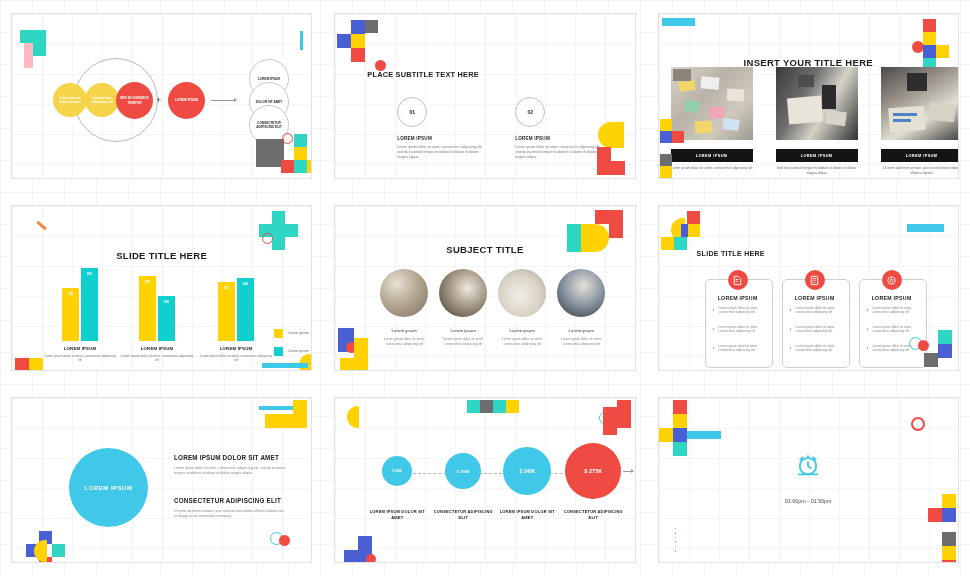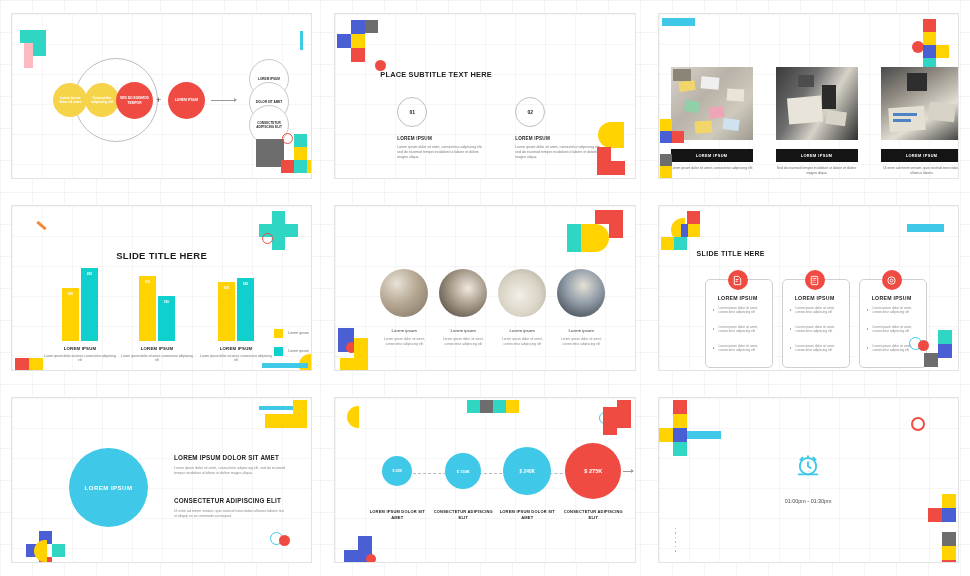--- a/index.html
+++ b/index.html
@@ -193,21 +193,21 @@
 
   <div class="slide">
     <div class="inner-grid"></div>
     <div class="sq" style="left:2px;top:20px;width:14px;height:14px;background:#4a5fd4;"></div>
     <div class="diamond" style="left:16px;top:6px;width:14px;height:14px;background:#4a5fd4;"></div>
     <div class="diamond" style="left:30px;top:6px;width:13px;height:13px;background:#6d6d6d;"></div>
     <div class="diamond" style="left:16px;top:20px;width:14px;height:14px;background:#ffd200;"></div>
     <div class="diamond" style="left:16px;top:34px;width:14px;height:14px;background:#ef4b42;"></div>
     <div class="dot" style="left:40px;top:46px;width:11px;height:11px;background:#ef4b42;"></div>
 
-    <h2 class="s2-head" style="left:45px;top:50px;">PLACE SUBTITLE TEXT HERE</h2>
+    <h2 class="s2-head" style="left:32px;top:50px;">PLACE SUBTITLE TEXT HERE</h2>
 
     <div class="s2-num" style="left:62px;top:83px;">01</div>
     <div class="s2-sub" style="left:62px;top:122px;">LOREM IPSUM</div>
     <div class="s2-body" style="left:62px;top:131px;">Lorem ipsum dolor sit amet, consectetur adipiscing elit, sed do eiusmod tempor incididunt ut labore et dolore magna aliqua.</div>
 
     <div class="s2-num" style="left:180px;top:83px;">02</div>
     <div class="s2-sub" style="left:180px;top:122px;">LOREM IPSUM</div>
     <div class="s2-body" style="left:180px;top:131px;">Lorem ipsum dolor sit amet, consectetur adipiscing elit, sed do eiusmod tempor incididunt ut labore et dolore magna aliqua.</div>
 
     <div class="halfcircle" style="right:11px;bottom:30px;width:26px;height:26px;background:#ffd200;border-radius:26px 0 0 26px;"></div>
@@ -219,20 +219,21 @@
   <div class="slide">
     <div class="inner-grid"></div>
     <div class="bar-deco" style="left:3px;top:4px;width:33px;height:8px;background:#3fc8e8;"></div>
     <div class="diamond" style="right:22px;top:5px;width:13px;height:13px;background:#ef4b42;"></div>
     <div class="diamond" style="right:22px;top:18px;width:13px;height:13px;background:#ffd200;"></div>
     <div class="dot" style="right:34px;top:27px;width:12px;height:12px;background:#ef4b42;"></div>
     <div class="diamond" style="right:9px;top:31px;width:13px;height:13px;background:#ffd200;"></div>
     <div class="diamond" style="right:22px;top:31px;width:13px;height:13px;background:#4a5fd4;"></div>
     <div class="diamond" style="right:22px;top:44px;width:13px;height:13px;background:#2fd6c4;"></div>
 
+    <h2 class="s3-title s-title" style="position:absolute;left:0;right:0;top:35px;">INSERT YOUR TITLE HERE</h2>
 
     <div class="photo" style="left:12px;top:53px;width:82px;height:73px;background:linear-gradient(135deg,#d8d3cc 0%,#b9b2a8 40%,#cfcabd 70%,#9f9a90 100%);">
       <div class="px" style="left:8px;top:14px;width:16px;height:10px;background:#f2d66a;transform:rotate(-8deg);"></div>
       <div class="px" style="left:30px;top:10px;width:18px;height:12px;background:#efefef;transform:rotate(5deg);"></div>
       <div class="px" style="left:14px;top:34px;width:14px;height:11px;background:#8fd0a8;transform:rotate(10deg);"></div>
       <div class="px" style="left:38px;top:40px;width:15px;height:11px;background:#f0a4b8;transform:rotate(-6deg);"></div>
       <div class="px" style="left:56px;top:22px;width:17px;height:12px;background:#e9e4da;transform:rotate(4deg);"></div>
       <div class="px" style="left:24px;top:54px;width:17px;height:12px;background:#f2d66a;transform:rotate(-4deg);"></div>
       <div class="px" style="left:52px;top:52px;width:16px;height:11px;background:#cfe2f0;transform:rotate(7deg);"></div>
       <div class="px" style="left:2px;top:2px;width:18px;height:12px;background:#8a8577;"></div>
@@ -321,20 +322,21 @@
 
   <div class="slide">
     <div class="inner-grid"></div>
     <div class="diamond" style="right:26px;top:4px;width:14px;height:14px;background:#ef4b42;"></div>
     <div class="diamond" style="right:12px;top:4px;width:14px;height:14px;background:#ef4b42;"></div>
     <div class="diamond" style="right:12px;top:18px;width:14px;height:14px;background:#ef4b42;"></div>
     <div class="diamond" style="right:54px;top:18px;width:14px;height:14px;background:#2fd6c4;"></div>
     <div class="diamond" style="right:54px;top:32px;width:14px;height:14px;background:#2fd6c4;"></div>
     <div class="halfcircle" style="right:26px;top:18px;width:28px;height:28px;background:#ffd200;border-radius:0 28px 28px 0;"></div>
 
+    <h2 class="s-title" style="position:absolute;left:0;right:0;top:30px;">SUBJECT TITLE</h2>
 
     <div class="circ-photo" style="left:45px;top:63px;width:48px;height:48px;background:radial-gradient(circle at 35% 30%, #e8e2d6 0%, #b6a893 45%, #7e7161 100%);"></div>
     <div class="circ-photo" style="left:104px;top:63px;width:48px;height:48px;background:radial-gradient(circle at 60% 40%, #efe9dd 0%, #9b8f7e 50%, #3d3830 100%);"></div>
     <div class="circ-photo" style="left:163px;top:63px;width:48px;height:48px;background:radial-gradient(circle at 45% 55%, #f3efe6 0%, #d8d2c4 55%, #a9a296 100%);"></div>
     <div class="circ-photo" style="left:222px;top:63px;width:48px;height:48px;background:radial-gradient(circle at 55% 35%, #e6e1d6 0%, #8e9aa6 45%, #2e3238 100%);"></div>
 
     <div class="s5-cap" style="left:41px;top:122px;width:56px;">Lorem ipsum</div>
     <div class="s5-body" style="left:41px;top:131px;width:56px;">Lorem ipsum dolor sit amet, consectetur adipiscing elit</div>
     <div class="s5-cap" style="left:100px;top:122px;width:56px;">Lorem ipsum</div>
     <div class="s5-body" style="left:100px;top:131px;width:56px;">Lorem ipsum dolor sit amet, consectetur adipiscing elit</div>

